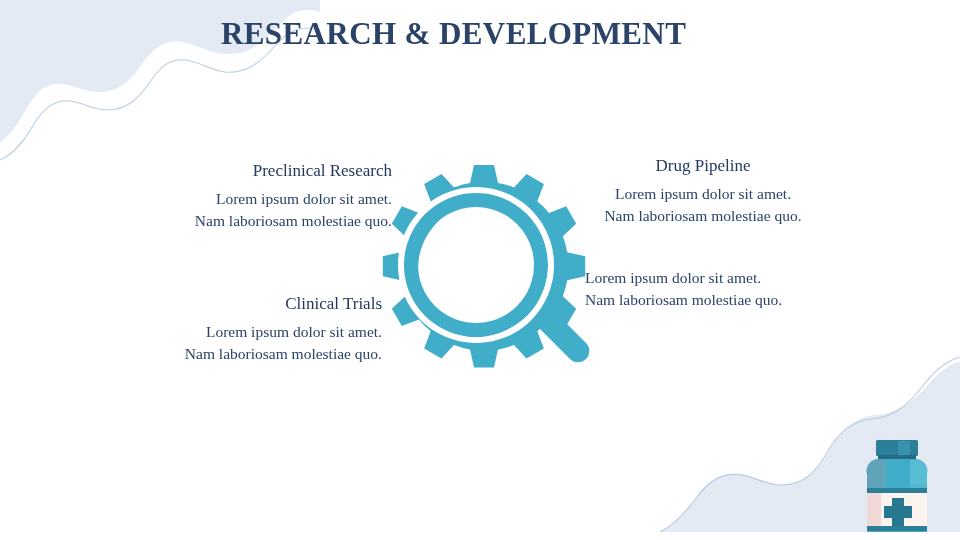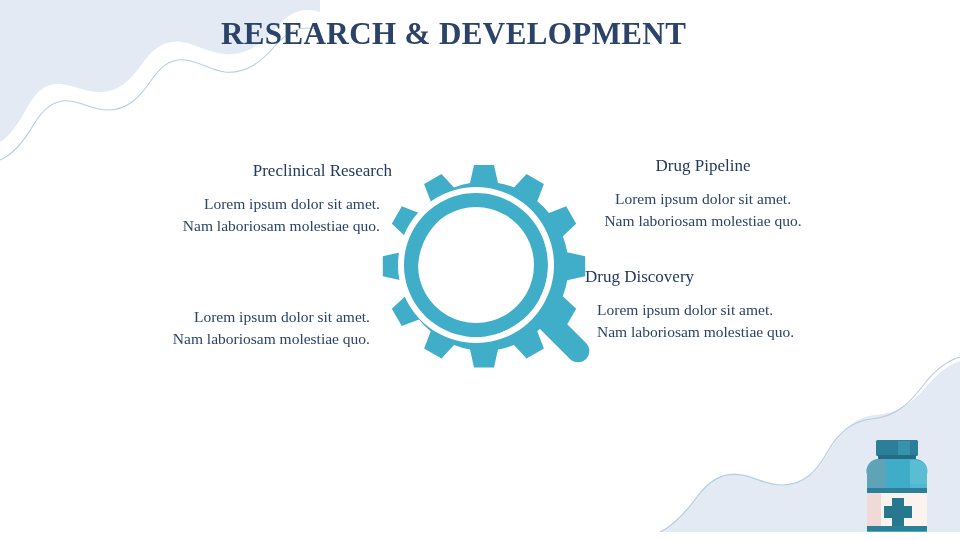--- a/index.html
+++ b/index.html
@@ -64,21 +64,21 @@
     font-size: 17px;
     font-weight: normal;
     line-height: 1.2;
     margin: 0 0 7px 0;
     color: #23395e;
     font-family: "Liberation Serif", "DejaVu Serif", serif;
   }
   .block-body {
     font-size: 15.5px;
     line-height: 1.42;
-    margin: 12px;
+    margin: 0;
     color: #2b4369;
     font-family: "Liberation Serif", "DejaVu Serif", serif;
   }
   .block-body .line { display: block; white-space: nowrap; }
 
   .align-right { text-align: right; }
   .align-left  { text-align: left; }
 
   #block-preclinical { left: 110px; top: 161px; width: 282px; }
   #block-clinical    { left: 100px; top: 294px; width: 282px; }
@@ -156,36 +156,36 @@
 
   <div class="block align-right" id="block-preclinical">
     <div class="block-title">Preclinical Research</div>
     <div class="block-body">
       <span class="line">Lorem ipsum dolor sit amet.</span>
       <span class="line">Nam laboriosam molestiae quo.</span>
     </div>
   </div>
 
   <div class="block align-right" id="block-clinical">
+    <div class="block-title">Clinical Trials</div>
     <div class="block-body">
       <span class="line">Lorem ipsum dolor sit amet.</span>
       <span class="line">Nam laboriosam molestiae quo.</span>
     </div>
   </div>
 
   <div class="block align-left" id="block-pipeline">
     <div class="block-title">Drug Pipeline</div>
     <div class="block-body">
       <span class="line">Lorem ipsum dolor sit amet.</span>
       <span class="line">Nam laboriosam molestiae quo.</span>
     </div>
   </div>
 
   <div class="block align-left" id="block-discovery">
-    <div class="block-title">Drug Discovery</div>
     <div class="block-body">
       <span class="line">Lorem ipsum dolor sit amet.</span>
       <span class="line">Nam laboriosam molestiae quo.</span>
     </div>
   </div>
 
   <svg class="deco" id="deco-bottom-right" viewBox="0 0 300 175">
     <path d="M300,175 L0,175
              C14,168 26,154 38,138
              C50,122 64,114 82,117

